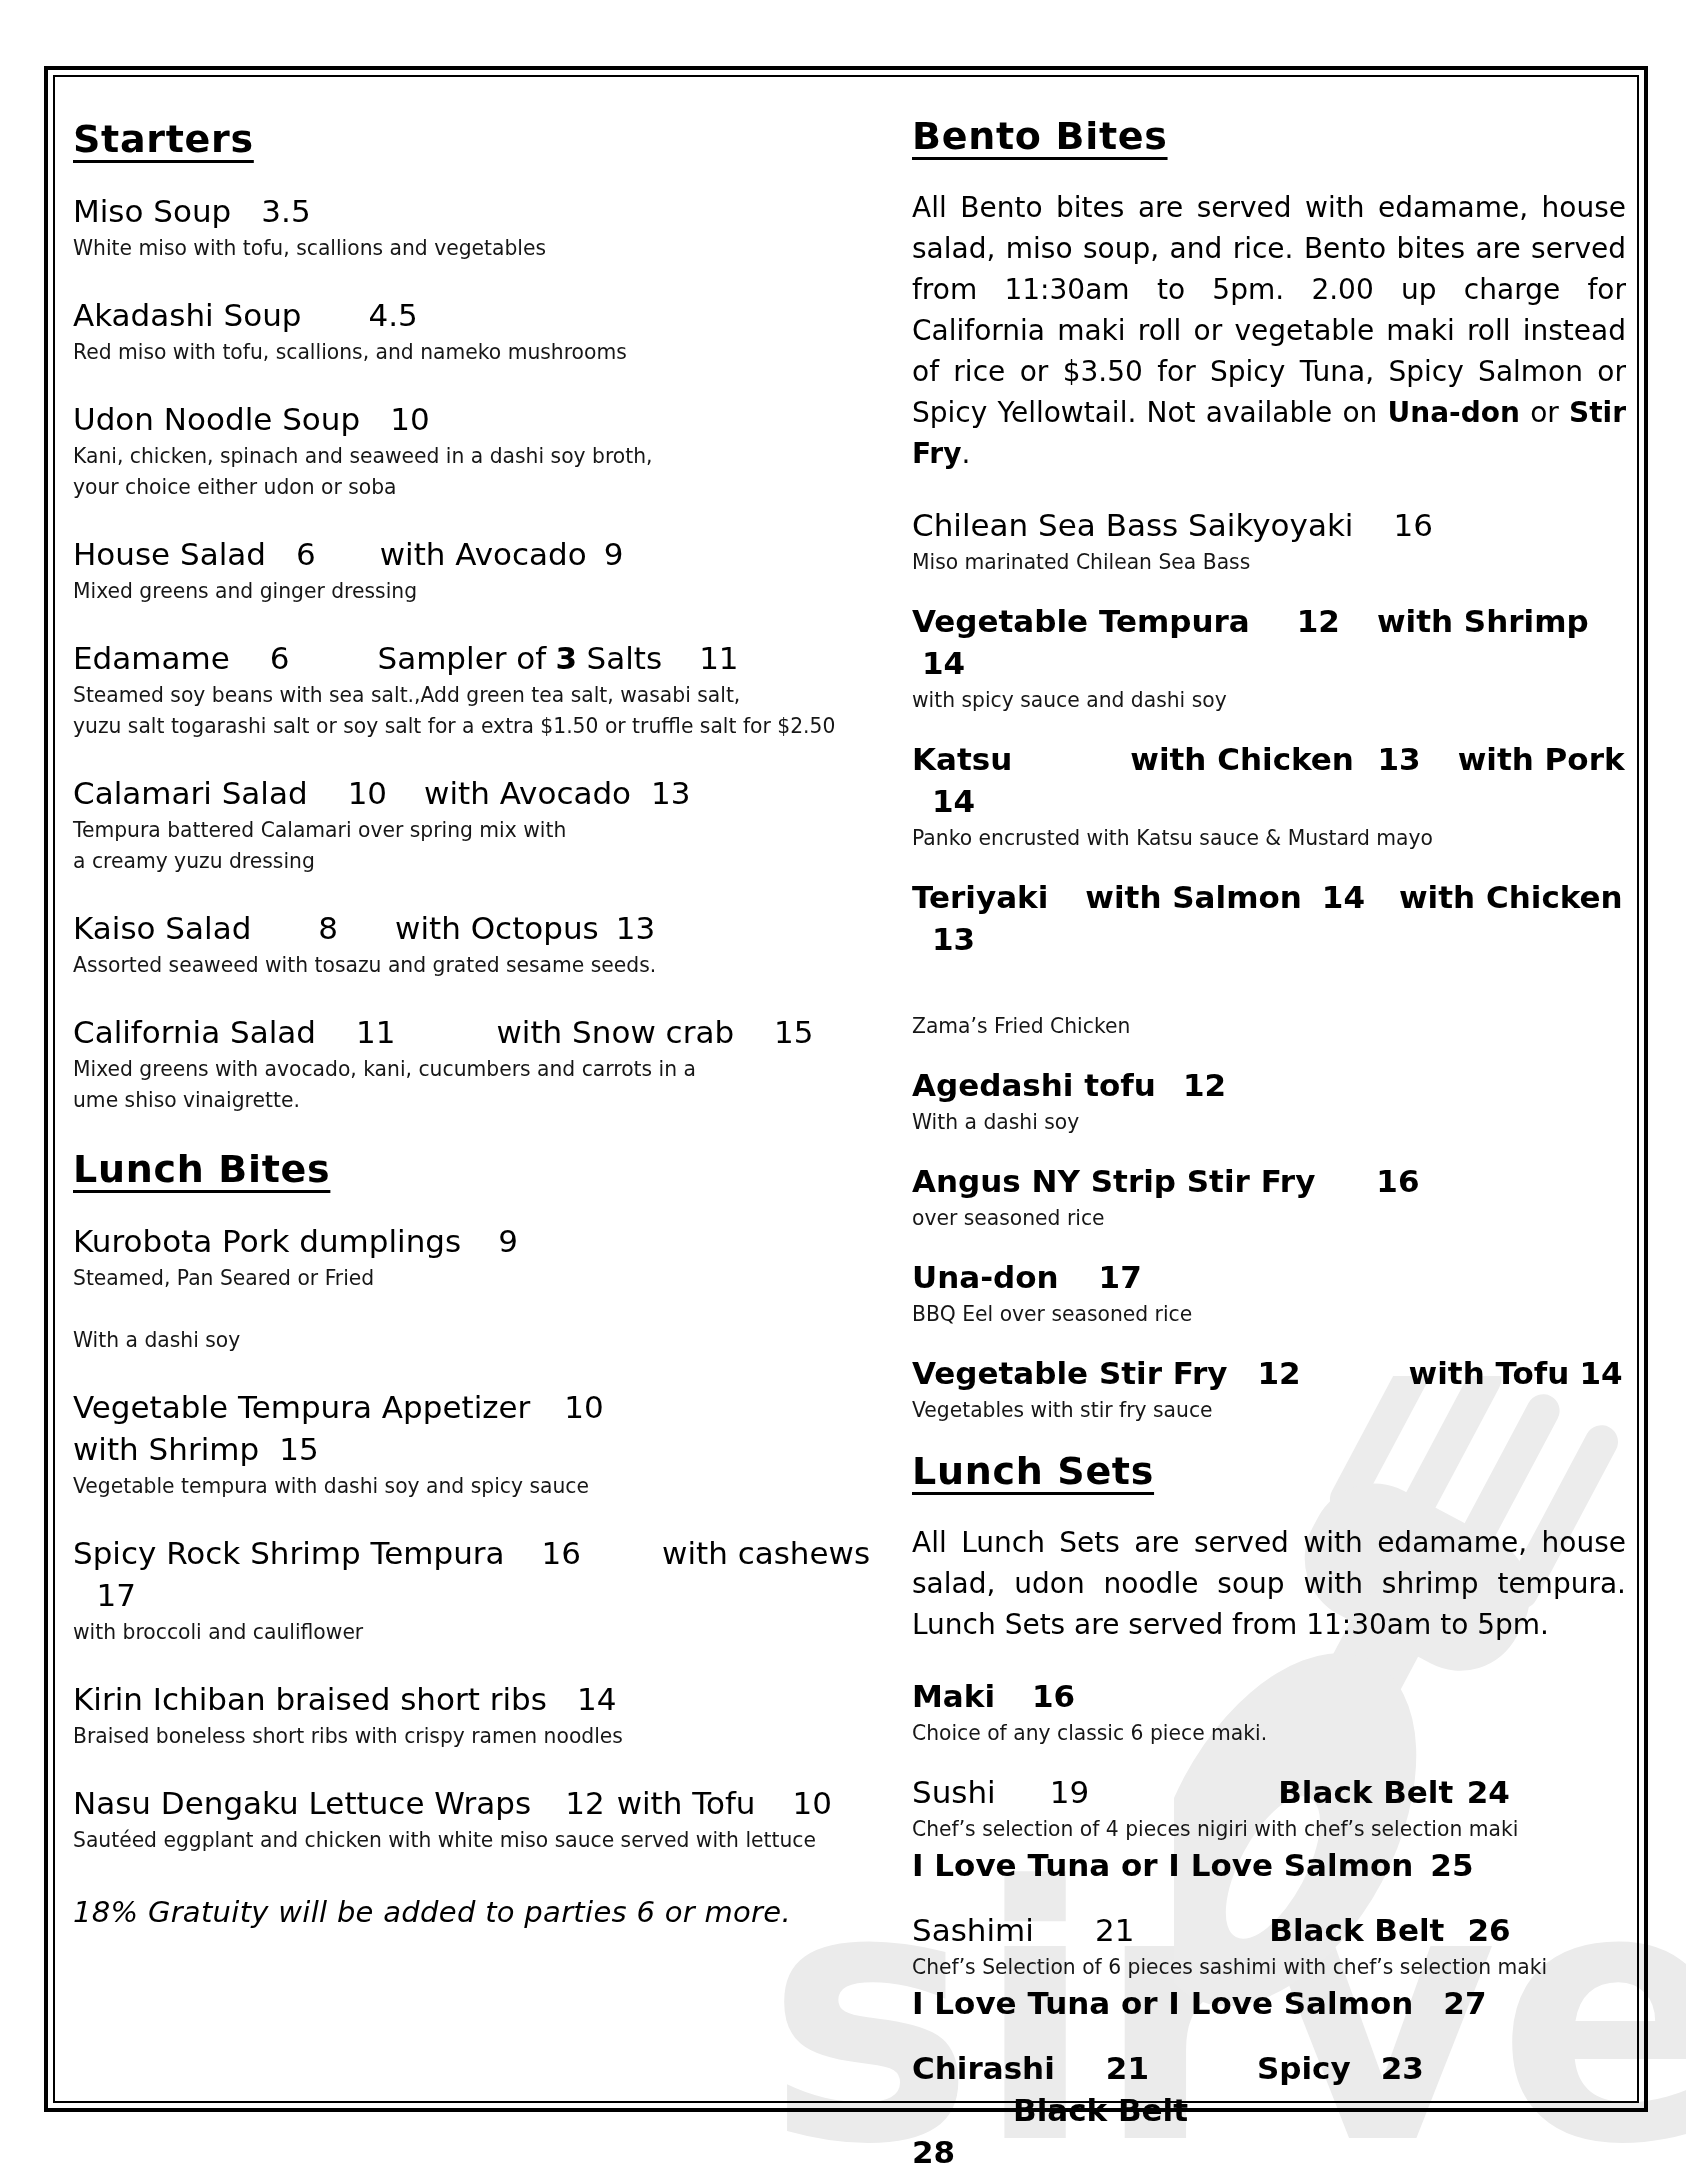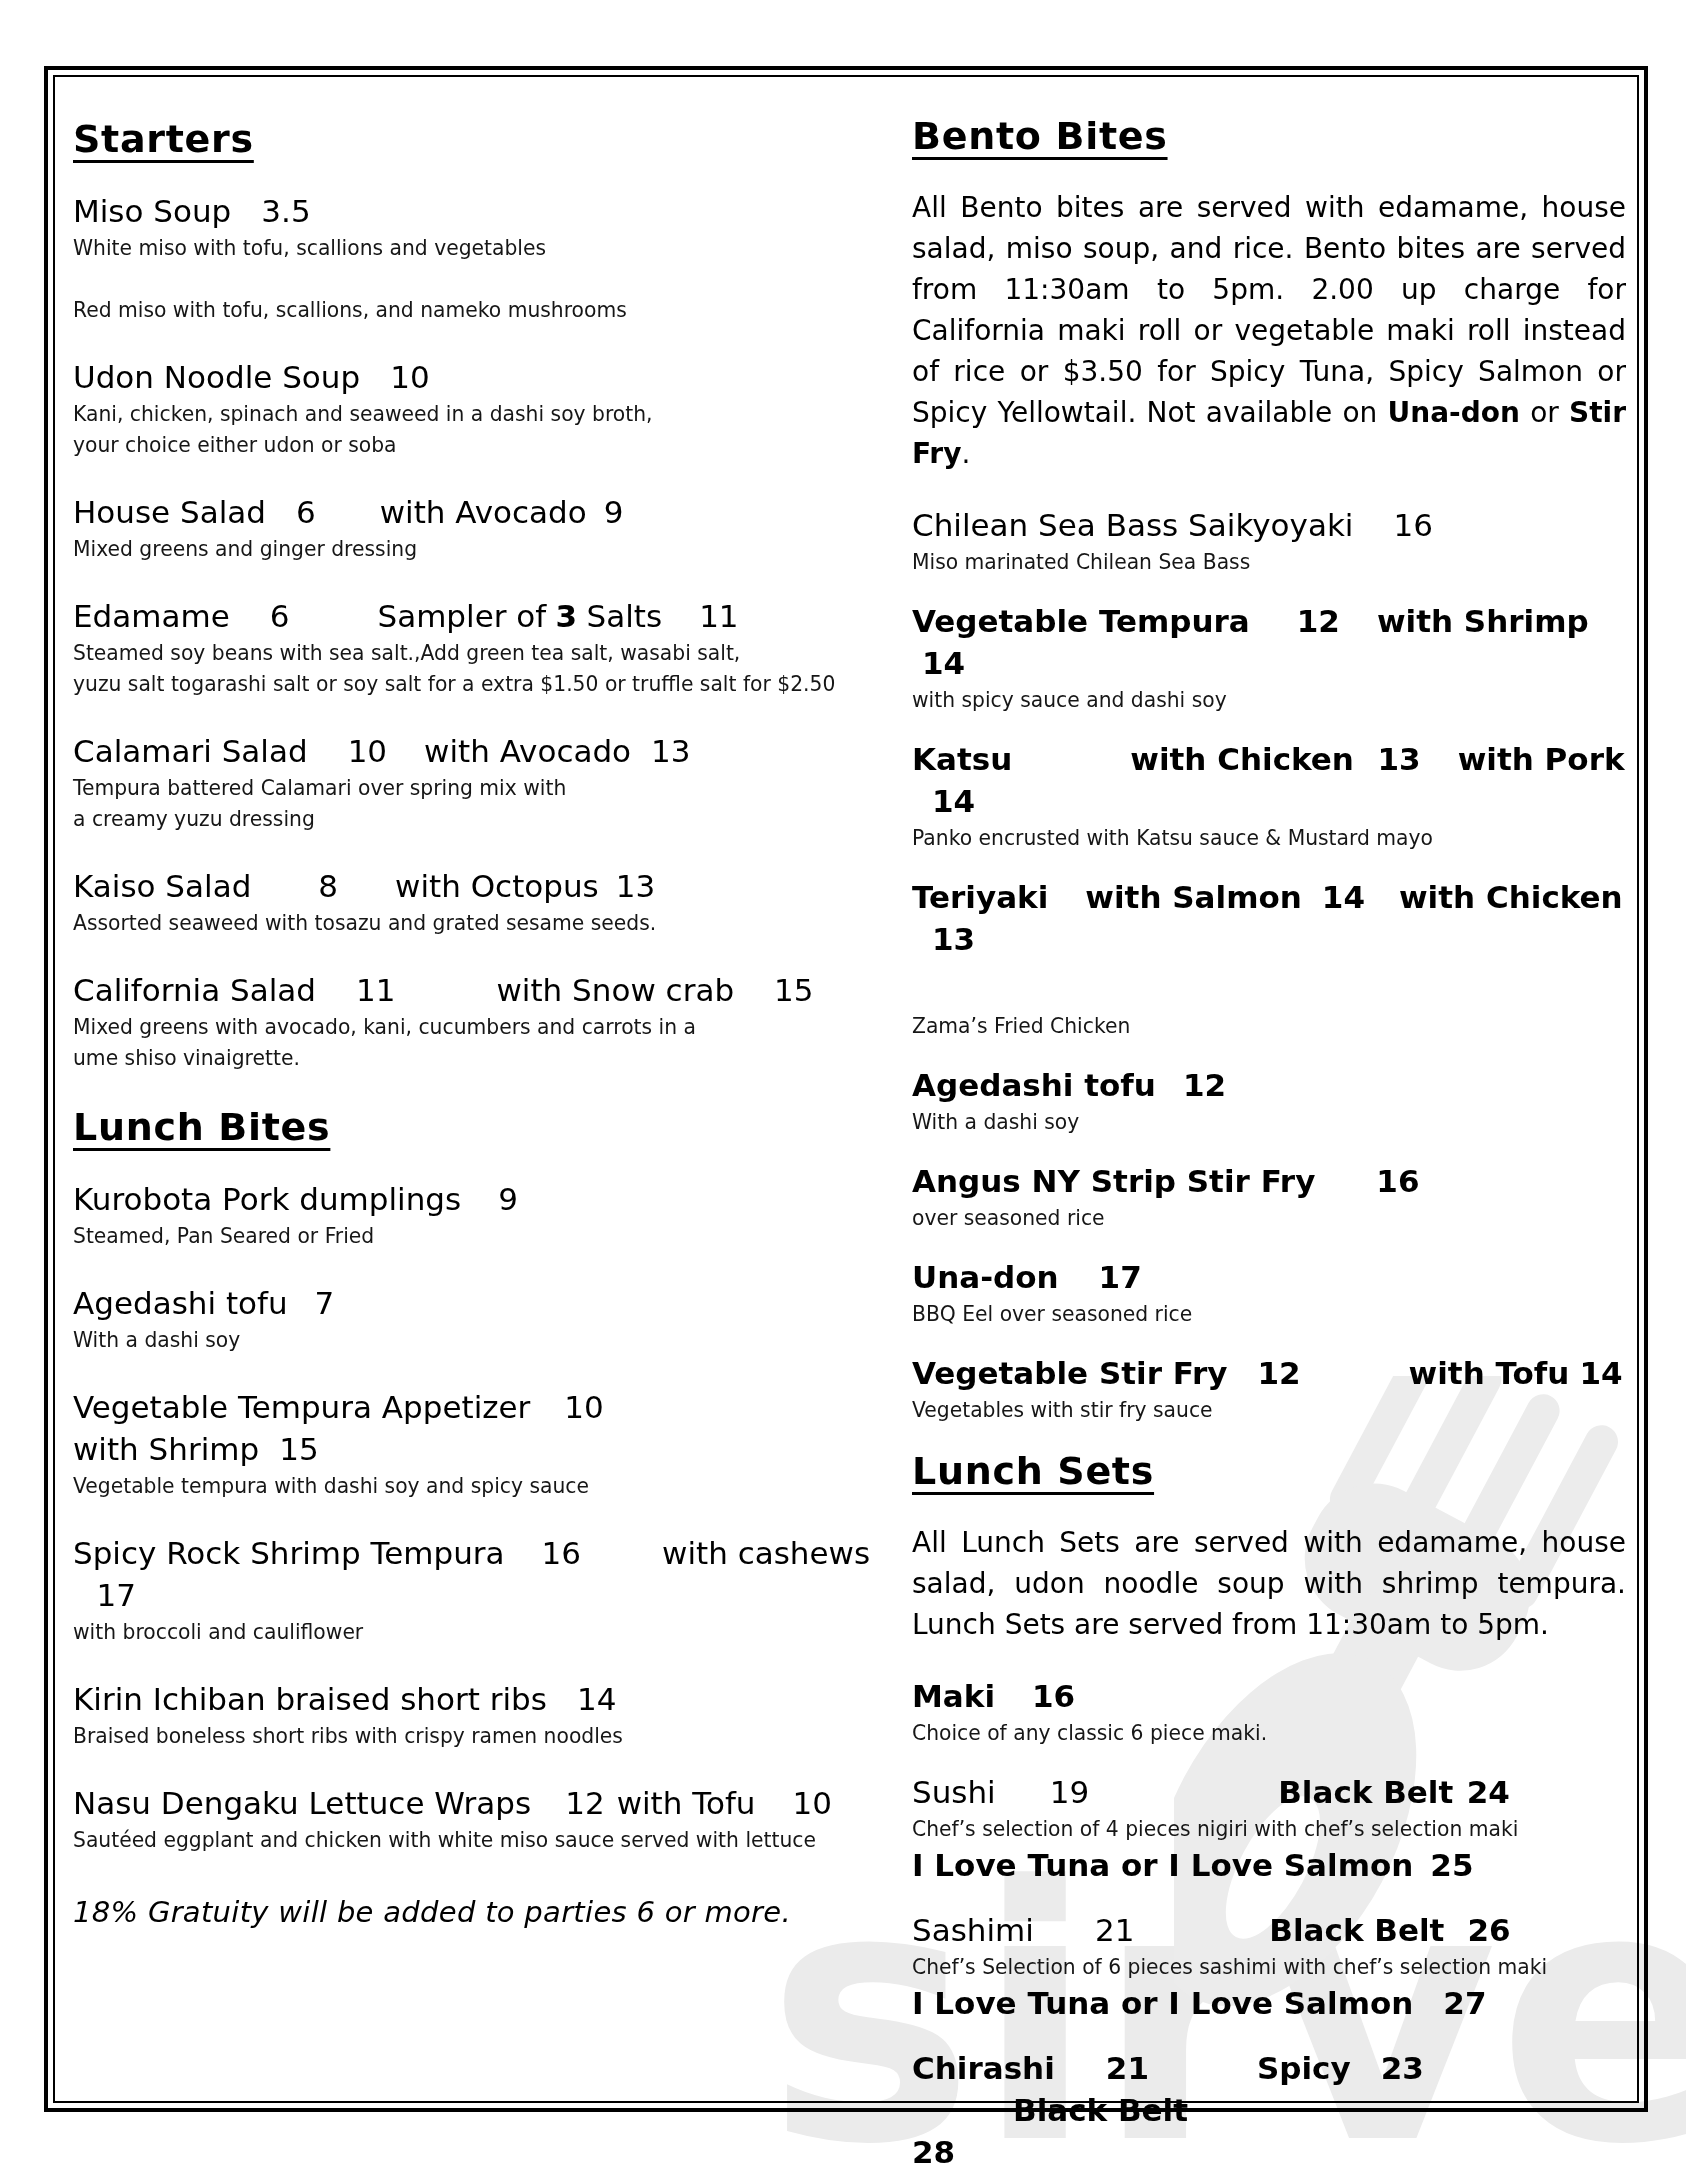--- a/index.html
+++ b/index.html
@@ -67,20 +67,21 @@
   <div class="frame-inner"></div>
 </div>
 
 <div class="col col-left">
     <div class="section-heading">Starters</div>
     <div class="item">
       <div class="name-line"><span class="seg">Miso Soup</span><span class="seg" style="margin-left: 30px; text-align: center;">3.5</span></div>
       <div class="desc-line">White miso with tofu, scallions and vegetables</div>
     </div>
     <div class="item">
+      <div class="name-line"><span class="seg">Akadashi Soup</span><span class="seg" style="margin-left: 67px;">4.5</span></div>
       <div class="desc-line">Red miso with tofu, scallions, and nameko mushrooms</div>
     </div>
     <div class="item">
       <div class="name-line"><span class="seg">Udon Noodle Soup</span><span class="seg" style="margin-left: 30px;">10</span></div>
       <div class="desc-line">Kani, chicken, spinach and seaweed in a dashi soy broth,</div>
       <div class="desc-line">your choice either udon or soba</div>
     </div>
     <div class="item">
       <div class="name-line"><span class="seg">House Salad</span><span class="seg" style="margin-left: 30px;">6</span><span class="seg" style="margin-left: 64px;">with Avocado</span><span class="seg" style="margin-left: 17px;">9</span></div>
       <div class="desc-line">Mixed greens and ginger dressing</div>
@@ -103,21 +104,20 @@
       <div class="name-line"><span class="seg">California Salad</span><span class="seg" style="margin-left: 40px;">11</span><span class="seg" style="margin-left: 101px;">with Snow crab</span><span class="seg" style="margin-left: 40px;">15</span></div>
       <div class="desc-line">Mixed greens with avocado, kani, cucumbers and carrots in a</div>
       <div class="desc-line">ume shiso vinaigrette.</div>
     </div>
     <div class="section-heading">Lunch Bites</div>
     <div class="item">
       <div class="name-line"><span class="seg">Kurobota Pork dumplings</span><span class="seg" style="margin-left: 37px;">9</span></div>
       <div class="desc-line">Steamed, Pan Seared or Fried</div>
     </div>
     <div class="item">
-      <div class="name-line"><span class="seg">Agedashi tofu</span><span class="seg" style="margin-left: 27px;">7</span></div>
       <div class="desc-line">With a dashi soy</div>
     </div>
     <div class="item">
       <div class="name-line"><span class="seg">Vegetable Tempura Appetizer</span><span class="seg" style="margin-left: 34px;">10</span></div>
       <div class="name-line"><span class="seg">with Shrimp</span><span class="seg" style="margin-left: 20px;">15</span></div>
       <div class="desc-line">Vegetable tempura with dashi soy and spicy sauce</div>
     </div>
     <div class="item">
       <div class="name-line"><span class="seg">Spicy Rock Shrimp Tempura</span><span class="seg" style="margin-left: 37px;">16</span><span class="seg" style="margin-left: 81px;">with cashews</span><span class="seg" style="margin-left: 23.6px;">17</span></div>
       <div class="desc-line">with broccoli and cauliflower</div>

